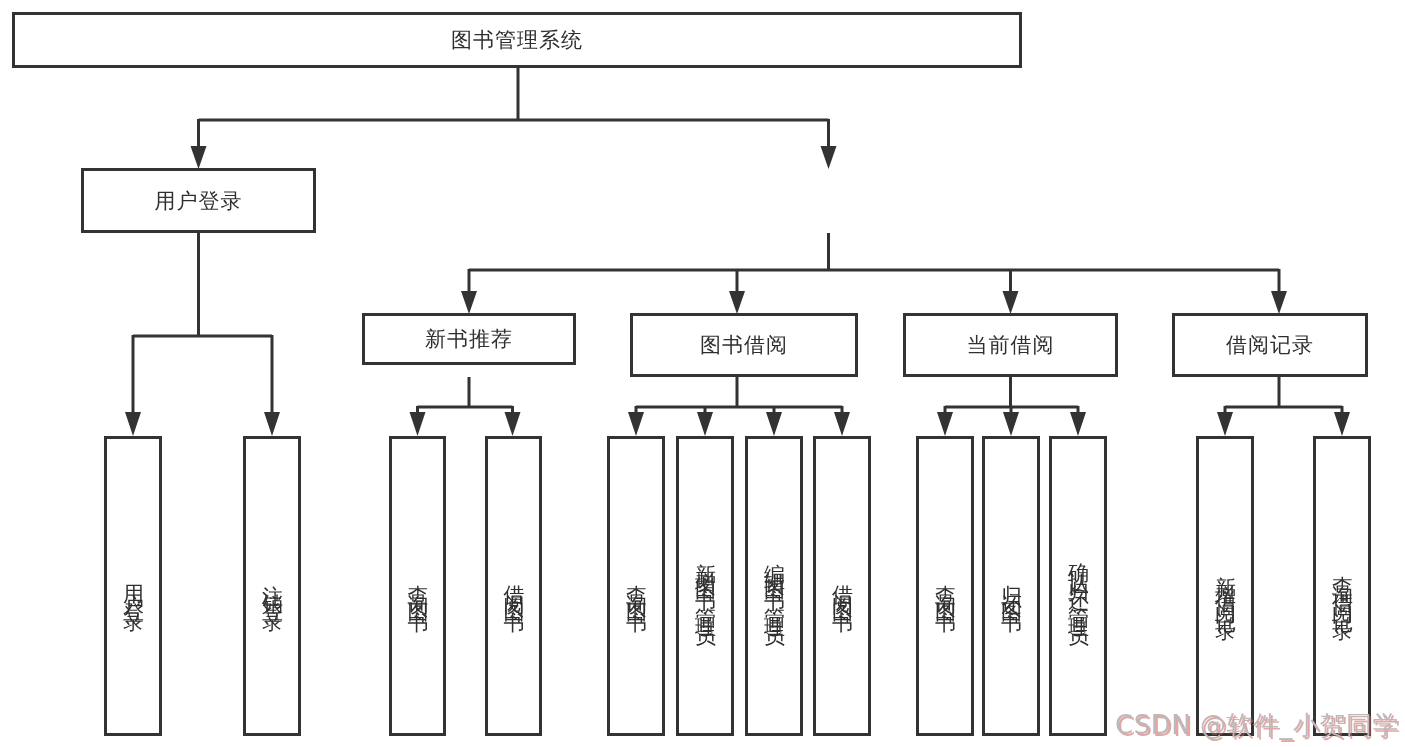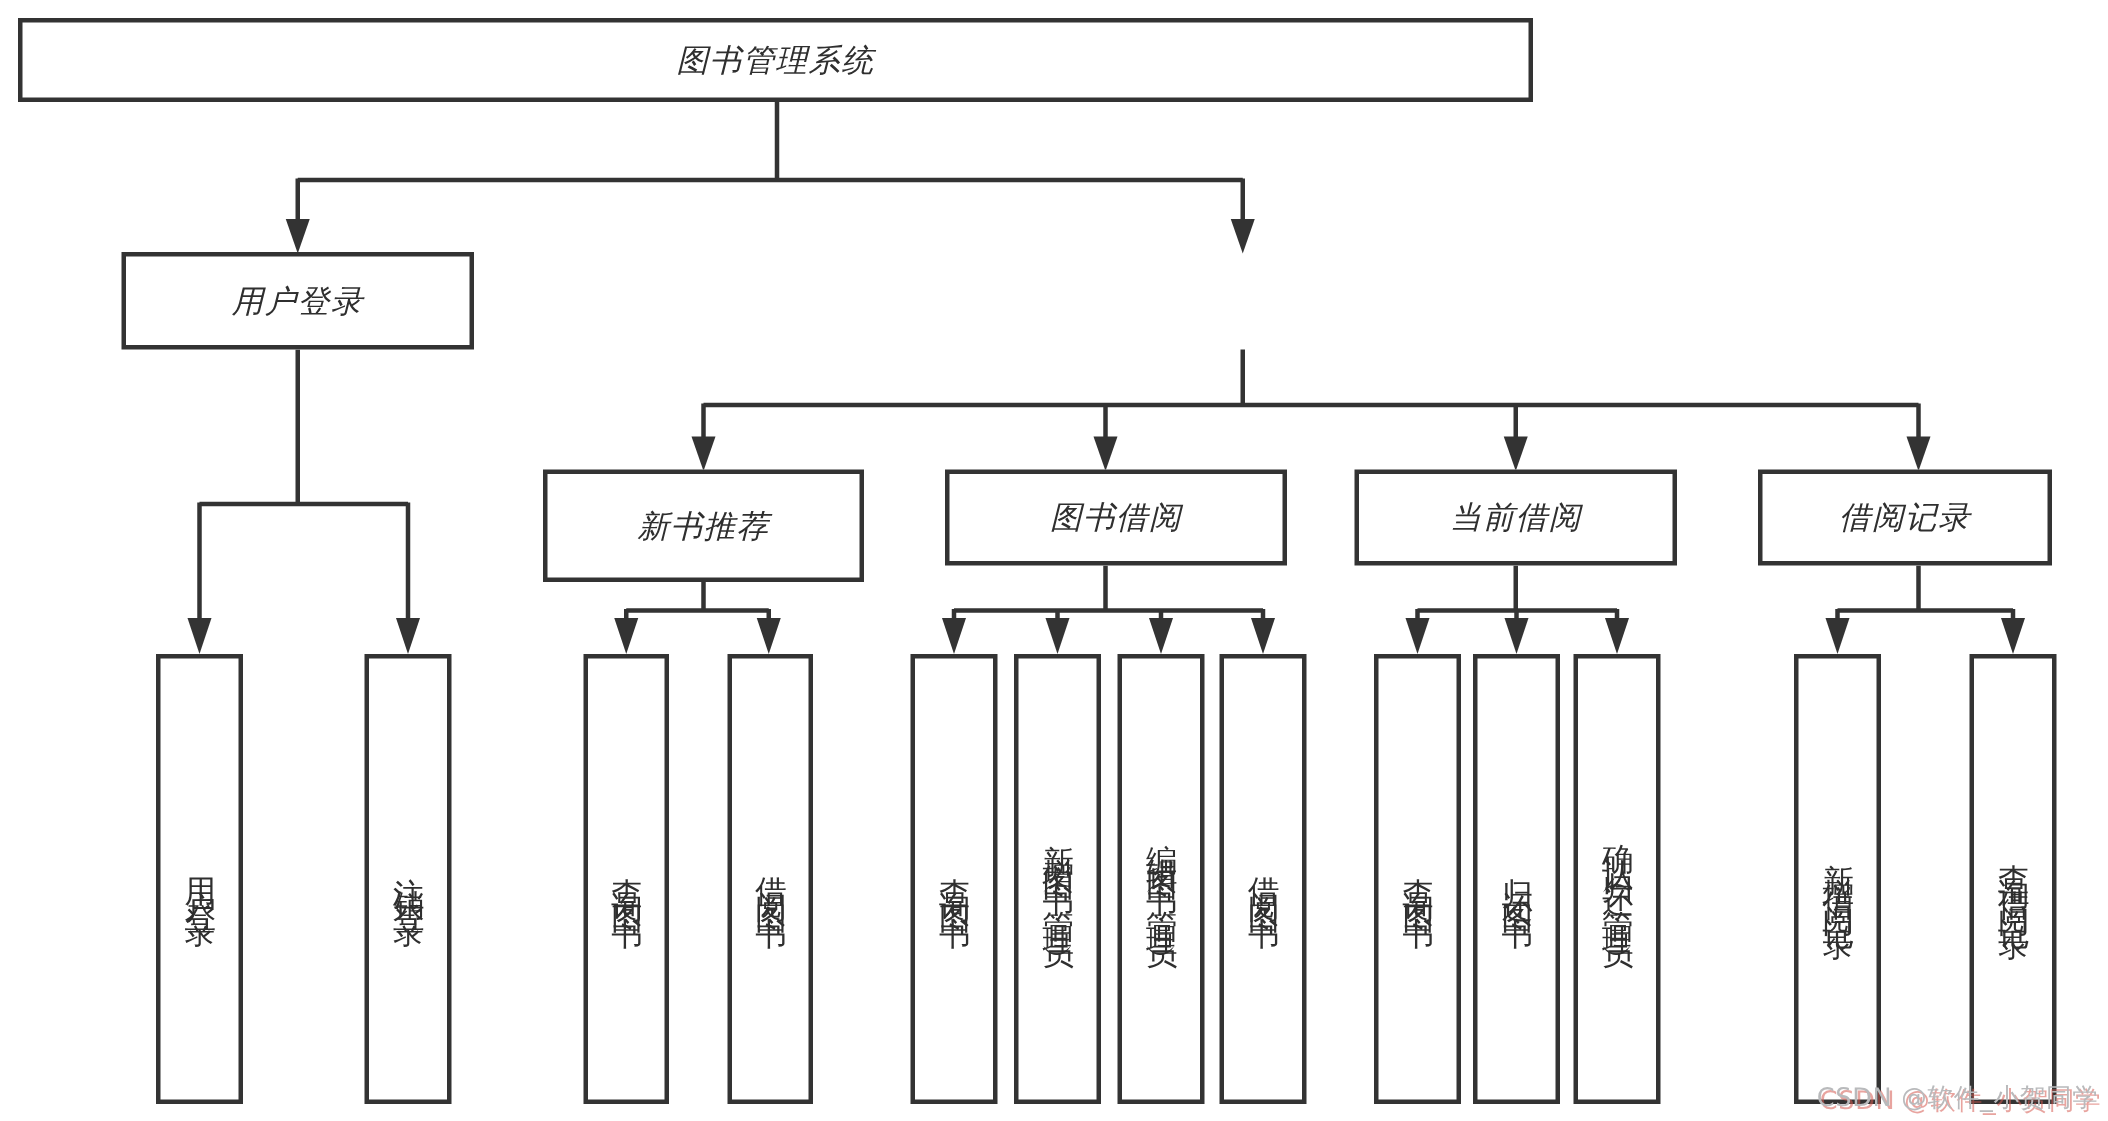--- a/index.html
+++ b/index.html
@@ -28,27 +28,26 @@
     border: 3px solid #333333;
     background: #ffffff;
     color: #2f2f2f;
     display: flex;
     align-items: center;
     justify-content: center;
     z-index: 2;
     font-size: 21px;
     letter-spacing: 1px;
     white-space: nowrap;
-    font-style: italic;
   }
   .root  { left: 12px;  top: 12px;  width: 1010px; height: 56px; }
   .lvl2, .lvl3 { height: 65px; }
   .b-user   { left: 81px;   top: 168px; width: 235px; }
   .b-mgmt   { left: 712px;  top: 168px; width: 233px; }
-  .b-nbrec  { left: 362px;  top: 313px; width: 214px; height: 75px; }
+  .b-nbrec  { left: 362px;  top: 313px; width: 214px; height: 52px; }
   .b-bbor   { left: 630px;  top: 313px; width: 228px; height: 64px; }
   .b-cbor   { left: 903px;  top: 313px; width: 215px; height: 64px; }
   .b-brec   { left: 1172px; top: 313px; width: 196px; height: 64px; }
   .leaf {
     position: absolute;
     top: 436px;
     width: 58px;
     height: 300px;
     box-sizing: border-box;
     border: 3px solid #333333;
@@ -78,21 +77,21 @@
   .l-cbq     { left: 916px;  }
   .l-cbr     { left: 982px;  }
   .l-cbc     { left: 1049px; }
   .l-bra     { left: 1196px; }
   .l-brq     { left: 1313px; }
   .watermark {
     position: absolute;
     right: 6px;
     bottom: 4px;
     z-index: 3;
-    font-size: 17px;
+    font-size: 26px;
     color: #b9babc;
     text-shadow: 2px 2px 0 rgba(214, 90, 80, 0.55);
     letter-spacing: 0.5px;
     white-space: nowrap;
   }
   .wire { stroke: #333333; stroke-width: 3; fill: none; }
   .head { fill: #333333; stroke: none; }
 </style>
 </head>
 <body>

